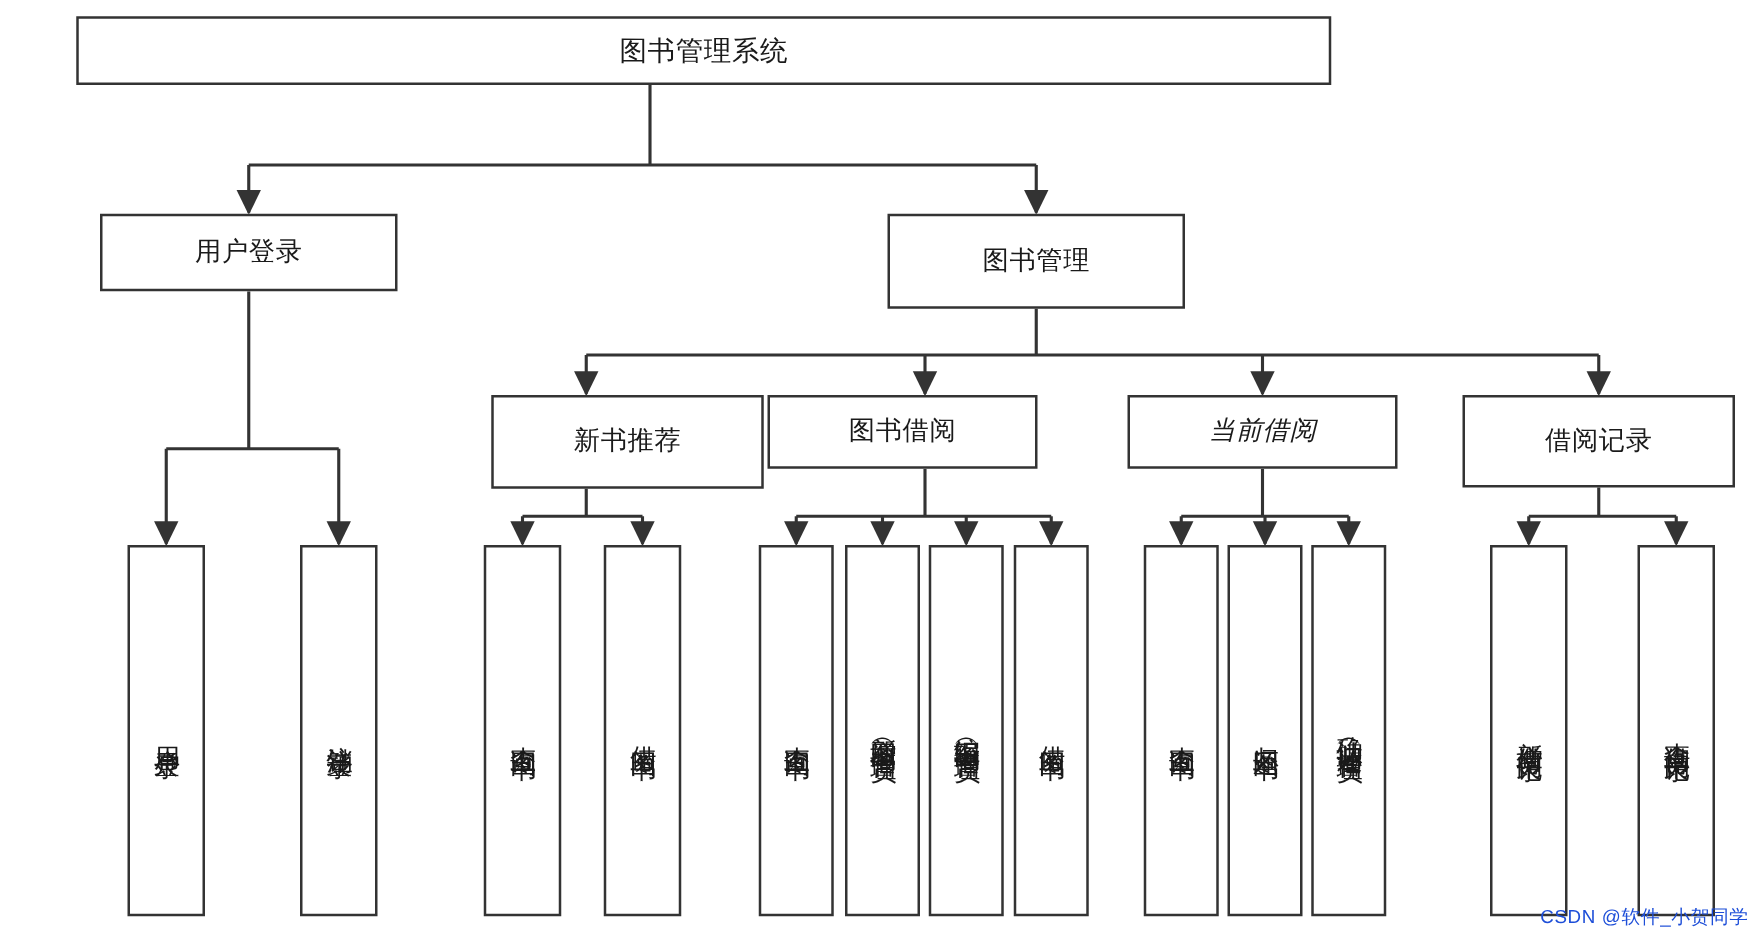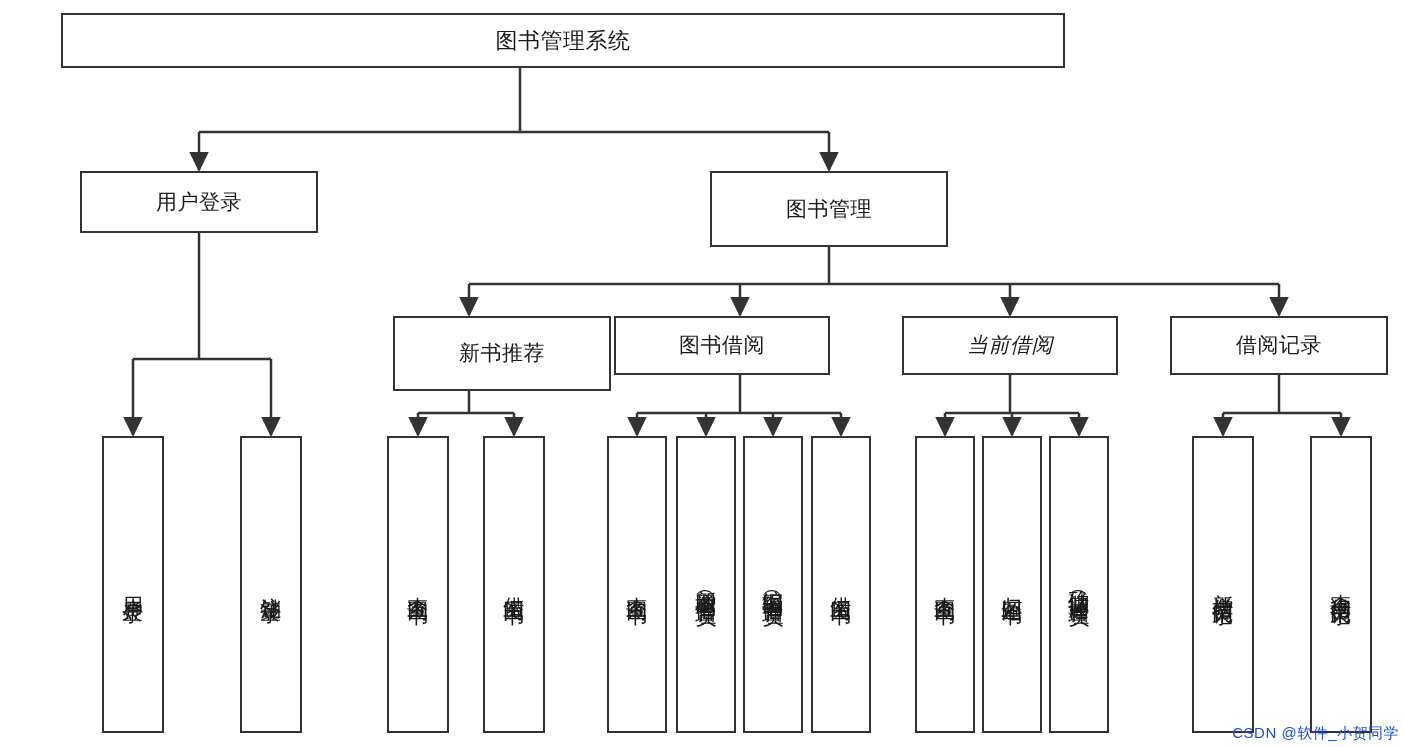--- a/index.html
+++ b/index.html
@@ -125,21 +125,21 @@
       </div>
       <div class="node" style="left: 360px; top: 316px; width: 218px; height: 75px; margin-left: 33px;">
         <span class="lbl">新书推荐</span>
       </div>
       <div class="node" style="left: 614px; top: 316px; width: 216px; height: 59px;">
         <span class="lbl">图书借阅</span>
       </div>
       <div class="node" style="left: 902px; top: 316px; width: 216px; height: 59px; font-style: italic;">
         <span class="lbl">当前借阅</span>
       </div>
-      <div class="node" style="left: 1170px; top: 316px; width: 218px; height: 59px;">
+      <div class="node" style="left: 1170px; top: 316px; width: 218px; height: 74px;">
         <span class="lbl">借阅记录</span>
       </div>
       <div class="node vert" style="left: 102px; top: 436px; width: 62px; height: 297px;">
         <span class="lbl">用户登录</span>
       </div>
       <div class="node vert" style="left: 240px; top: 436px; width: 62px; height: 297px;">
         <span class="lbl">注销登录</span>
       </div>
       <div class="node vert" style="left: 387px; top: 436px; width: 62px; height: 297px;">
         <span class="lbl">查询图书</span>

